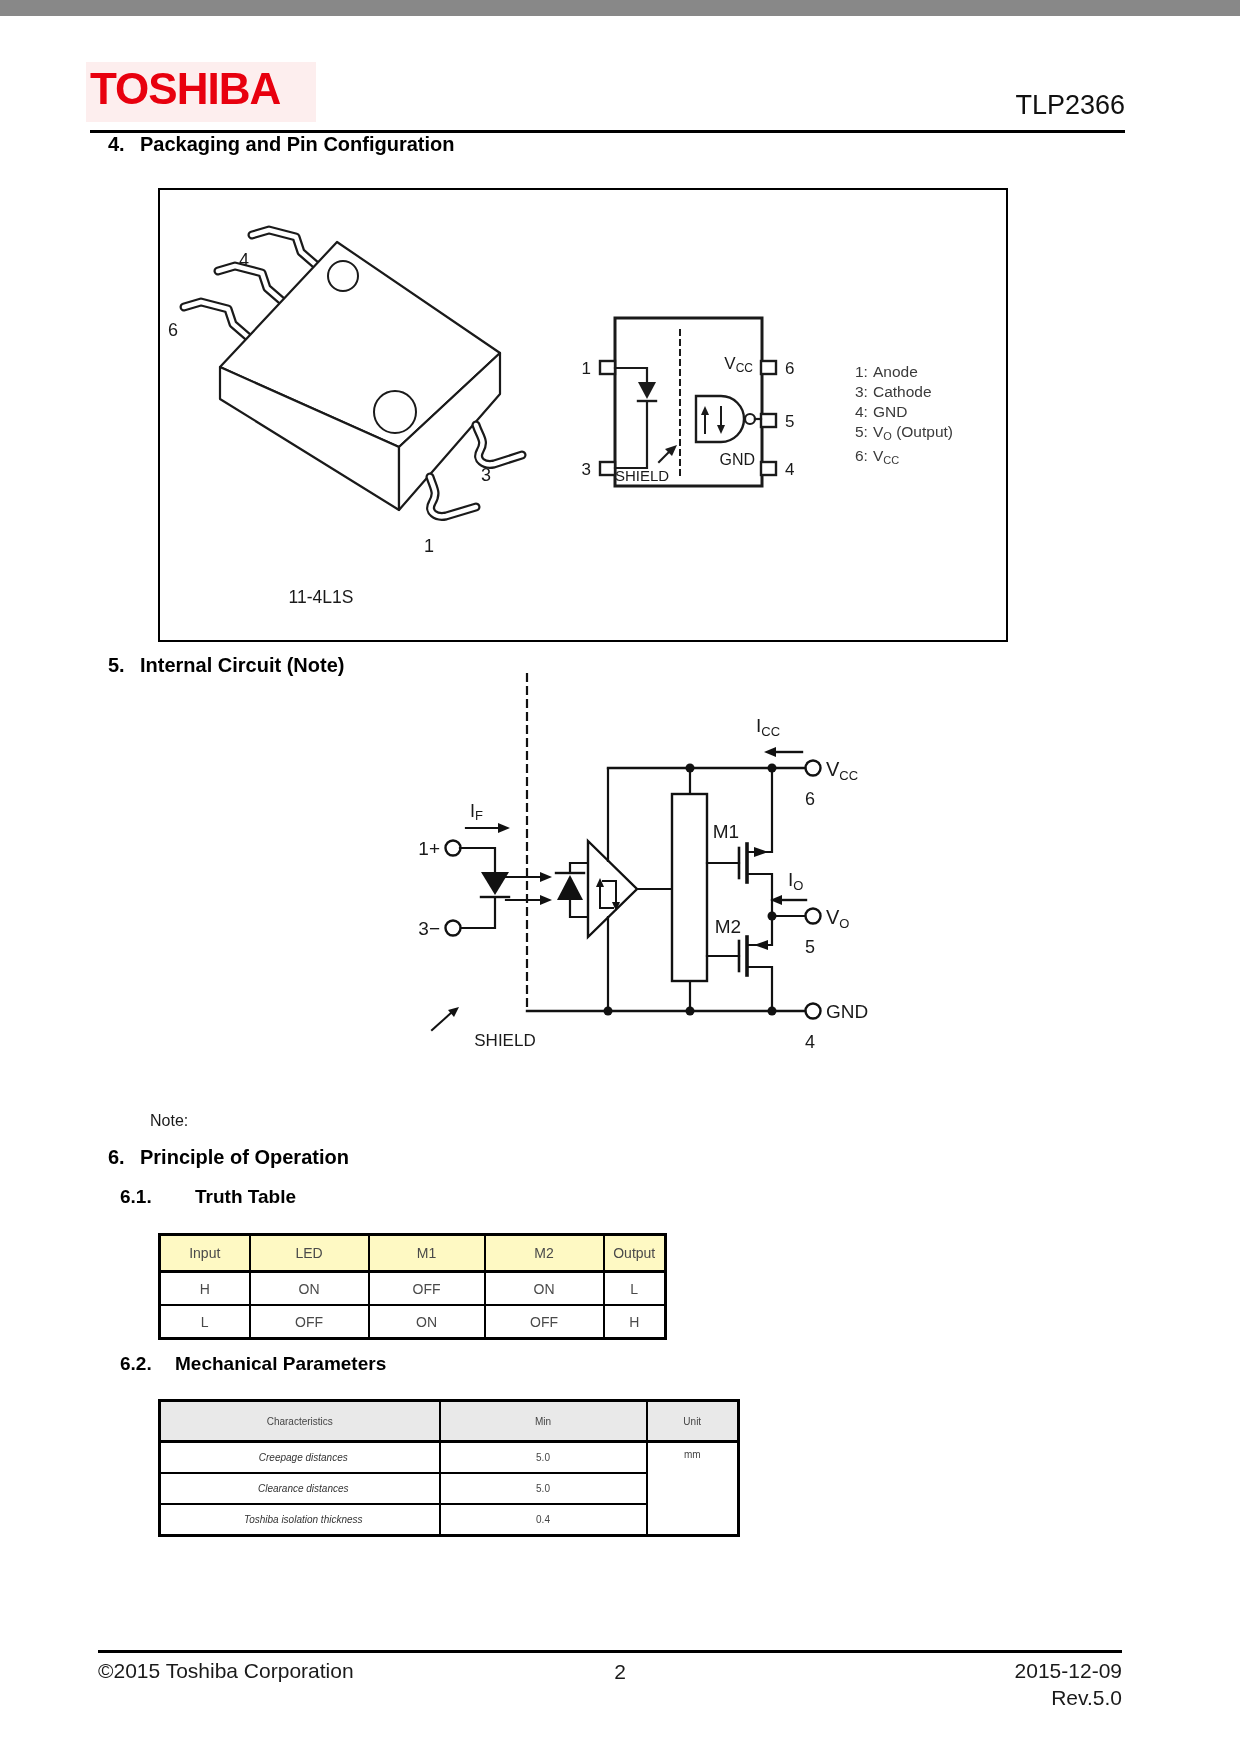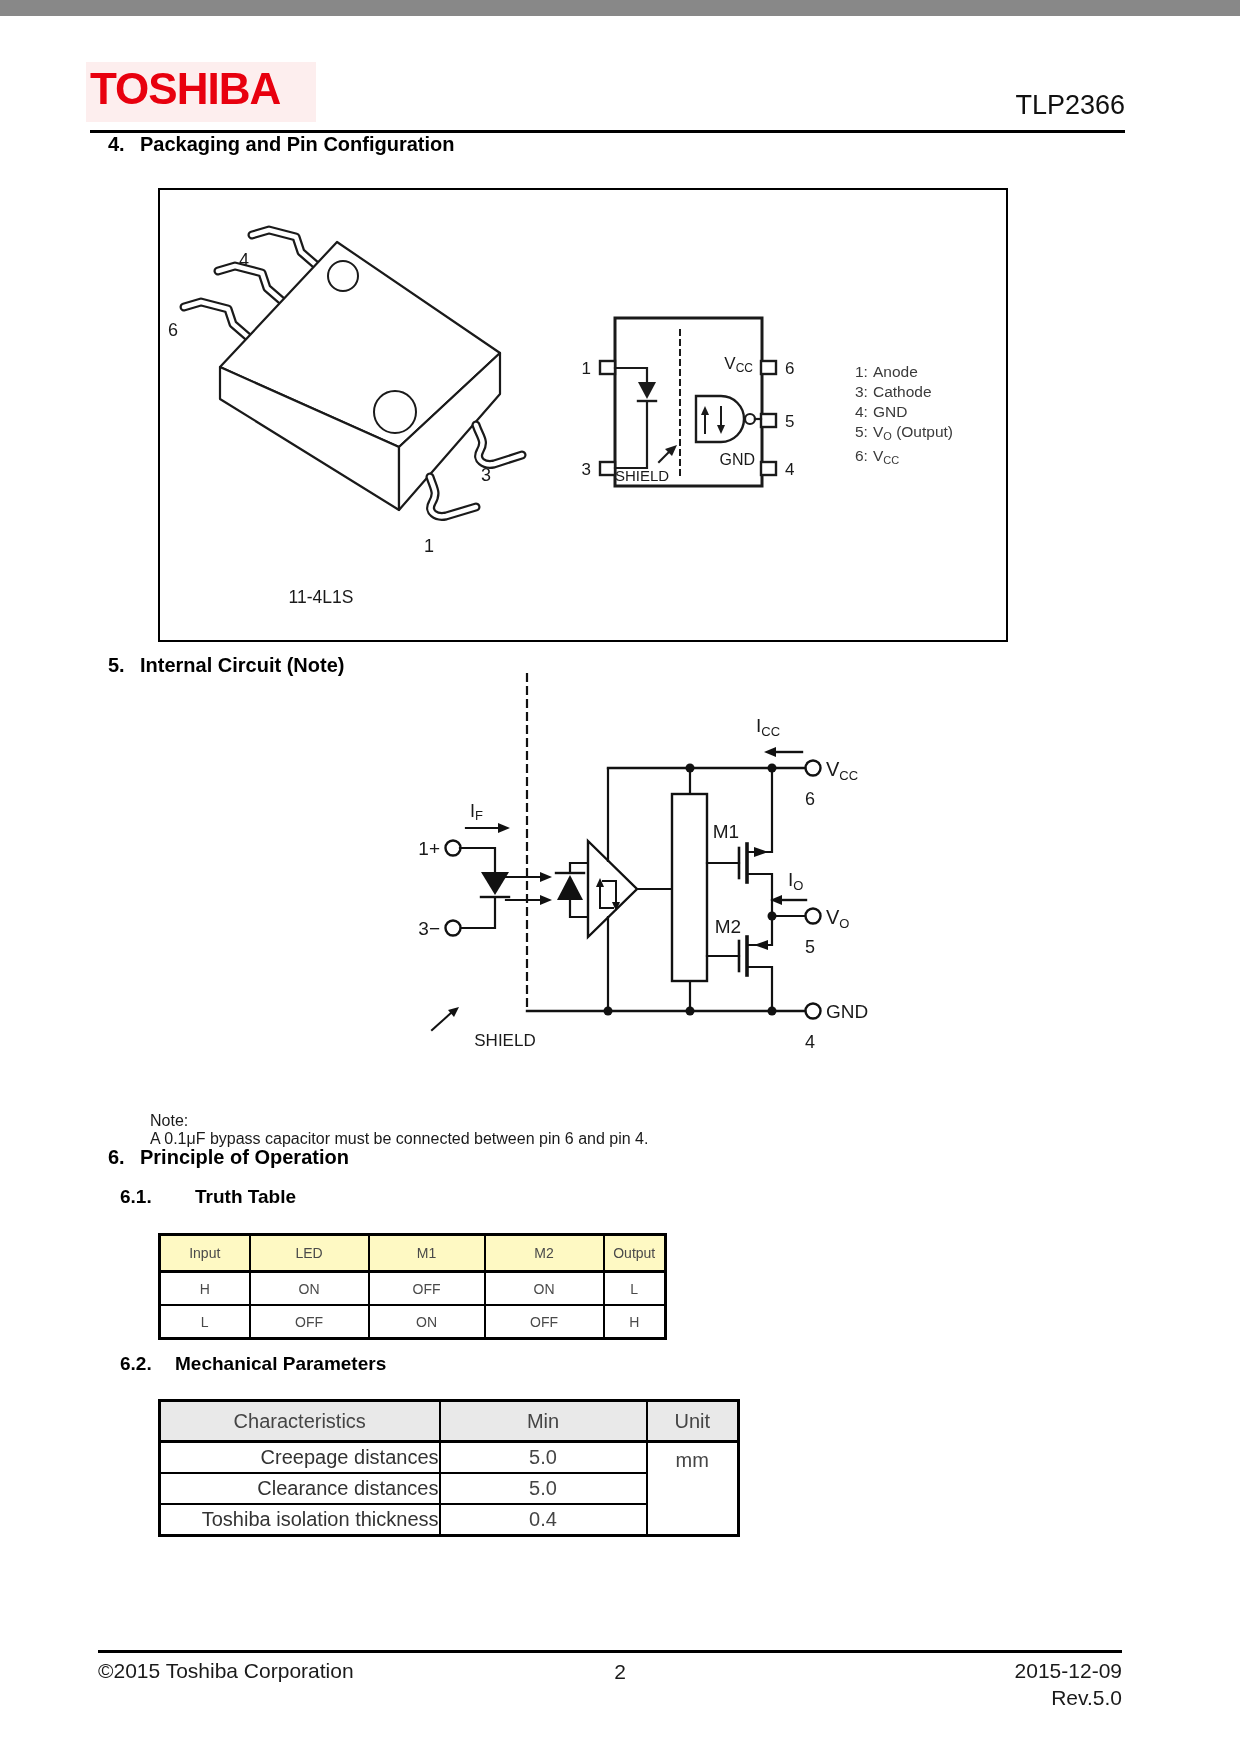--- a/index.html
+++ b/index.html
@@ -34,25 +34,25 @@
   .note{left:150px;top:1096px;font-size:16px;color:#1a1a1a;display:flex;flex-direction:column;}
   .note .nlabel{width:58px;}
   
   table{border-collapse:collapse;table-layout:fixed;}
   .ttable{left:158px;top:1217px;border:3px solid #000;}
   .ttable th,.ttable td{border:2px solid #000;text-align:center;font-size:14px;
        color:#4a4a4a;font-weight:normal;padding:0;}
   .ttable th{background:#fef9c3;height:34px;border-bottom:3px solid #000;}
   .ttable td{height:31px;background:#fff;}
   .mtable{left:158px;top:1383px;border:3px solid #000;}
-  .mtable th,.mtable td{border:2px solid #000;text-align:center;font-size:20px;
+  .mtable th,.mtable td{border:2px solid #000;text-align:center;font-size:10px;
        color:#454545;font-weight:normal;padding:0;}
   .mtable th{background:#e9e9e9;height:38px;border-bottom:3px solid #000;}
   .mtable td{height:29px;background:#fff;}
-  .mtable td.cname{text-align:right;padding-left:7px;color:#333;}
+  .mtable td.cname{text-align:center;padding-left:7px;color:#333;font-style:italic;}
   .mtable td.unitcell{vertical-align:top;padding-top:6px;}
   
   .frule{left:98px;top:1634px;width:1024px;height:3px;background:#000;}
   .fcopy{left:98px;top:1643px;font-size:21px;}
   .fpage{left:0;top:1644px;width:1240px;text-align:center;font-size:21px;}
   .fdate{right:118px;top:1643px;font-size:21px;}
   .frev{right:118px;top:1670px;font-size:21px;}
 </style>
 </head>
 <body>
@@ -256,21 +256,20 @@
       <text x="726" y="822" text-anchor="middle">M1</text>
       <text x="728" y="917" text-anchor="middle">M2</text>
       <text x="826" y="1002">GND</text>
       <text x="810" y="1032" font-size="18" text-anchor="middle">4</text>
       <text x="505" y="1030" font-size="17" text-anchor="middle">SHIELD</text>
     </g>
   </svg>
 
   <div class="abs note">
     <span class="nlabel">Note:</span>
-    <span>A 0.1μF bypass capacitor must be connected between pin 6 and pin 4.</span>
   </div>
 
   <div class="abs h1 sec6">
     <span class="num">6.</span>
     <span>Principle of Operation</span>
   </div>
   <div class="abs h2 sec61">
     <span class="num">6.1.</span>
     <span>Truth Table</span>
   </div>

